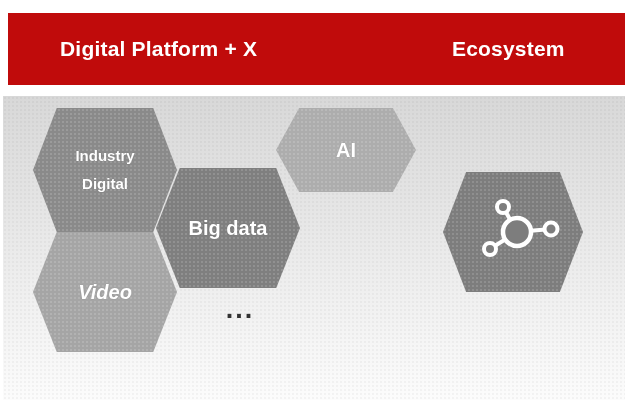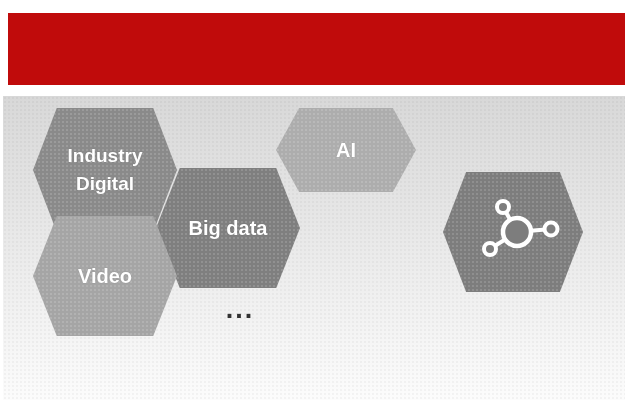--- a/index.html
+++ b/index.html
@@ -57,21 +57,21 @@
     align-items: center;
     justify-content: center;
     text-align: center;
     color: #ffffff;
     font-weight: bold;
     font-size: 20px;
     background-image: radial-gradient(rgba(255,255,255,0.14) 1px, transparent 1.3px);
     background-size: 4px 4px;
     text-shadow: 0 0 1px rgba(0,0,0,0.25);
   }
-  .hex-industry { left: 33px;  top: 108px; width: 144px; height: 124px; font-size: 19px; line-height: 28px; }
+  .hex-industry { left: 33px;  top: 108px; width: 144px; height: 124px; font-size: 15px; line-height: 28px; }
   .hex-bigdata  { left: 156px; top: 168px; width: 144px; height: 120px; }
   .hex-ai       { left: 276px; top: 108px; width: 140px; height: 84px; }
   .hex-video    { left: 33px;  top: 232px; width: 144px; height: 120px; }
   .hex-iot      { left: 277px; top: 232px; width: 140px; height: 120px; }
   .hex-eco      { left: 443px; top: 172px; width: 140px; height: 120px; }
   .ellipsis {
     position: absolute;
     left: 216px;
     top: 294px;
     width: 48px;
@@ -83,38 +83,40 @@
     letter-spacing: 2px;
   }
   .net-icon { display: block; }
 </style>
 </head>
 <body>
 
 <div class="canvas">
 
   <div class="header-bar" style="background-color: rgb(192, 11, 11);">
+    <span class="header-label left">Digital Platform + X</span>
+    <span class="header-label right">Ecosystem</span>
   </div>
 
   <div class="hex-panel">
 
     <div class="hex hex-industry" style="left: 30px; top: 12px; background-color: rgb(138, 138, 138);">
       <span>Industry</span>
       <span>Digital</span>
     </div>
 
     <div class="hex hex-bigdata" style="left: 153px; top: 72px; background-color: rgb(127, 127, 127);">
       <span>Big data</span>
     </div>
 
     <div class="hex hex-ai" style="left: 273px; top: 12px; background-color: rgb(173, 173, 173);">
       <span>AI</span>
     </div>
 
-    <div class="hex hex-video" style="left: 30px; top: 120px; background-color: rgb(165, 165, 165);">
+    <div class="hex hex-video" style="left: 30px; top: 136px; background-color: rgb(165, 165, 165); font-style: italic;">
       <span>Video</span>
     </div>
 
 
     <div class="ellipsis" style="left: 213px; top: 198px; color: rgb(51, 51, 51);">...</div>
 
     <div class="hex hex-eco" style="left: 440px; top: 76px; background-color: rgb(125, 125, 125);">
       <svg class="net-icon" width="140" height="120" viewBox="0 0 140 120">
         <g stroke="#FFFFFF" stroke-width="4" fill="none">
           <line x1="74" y1="60" x2="60" y2="35"></line>

